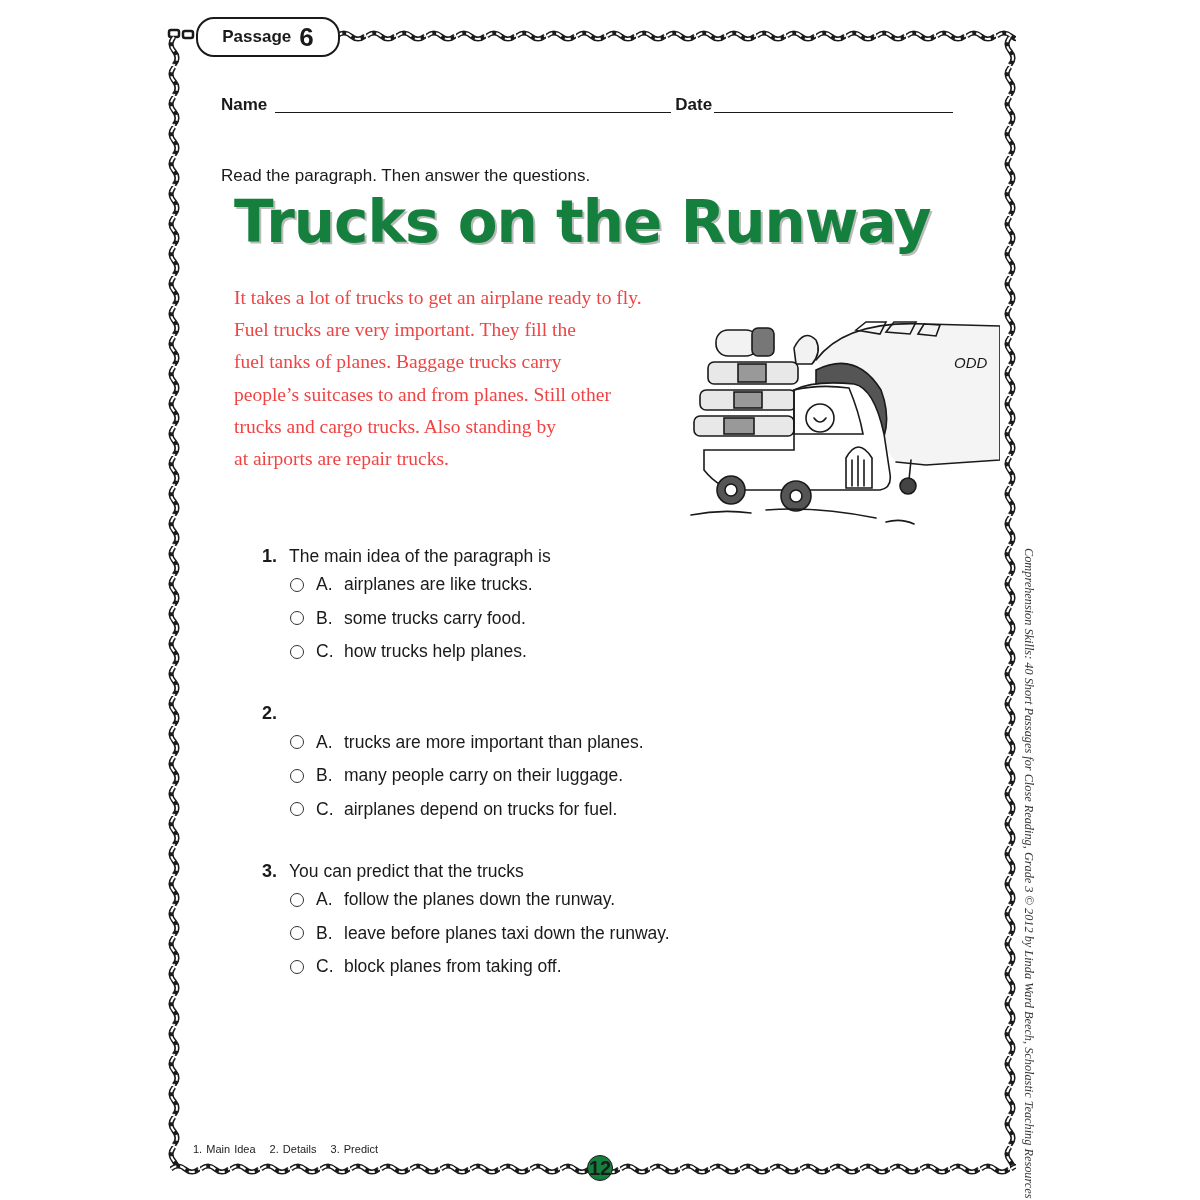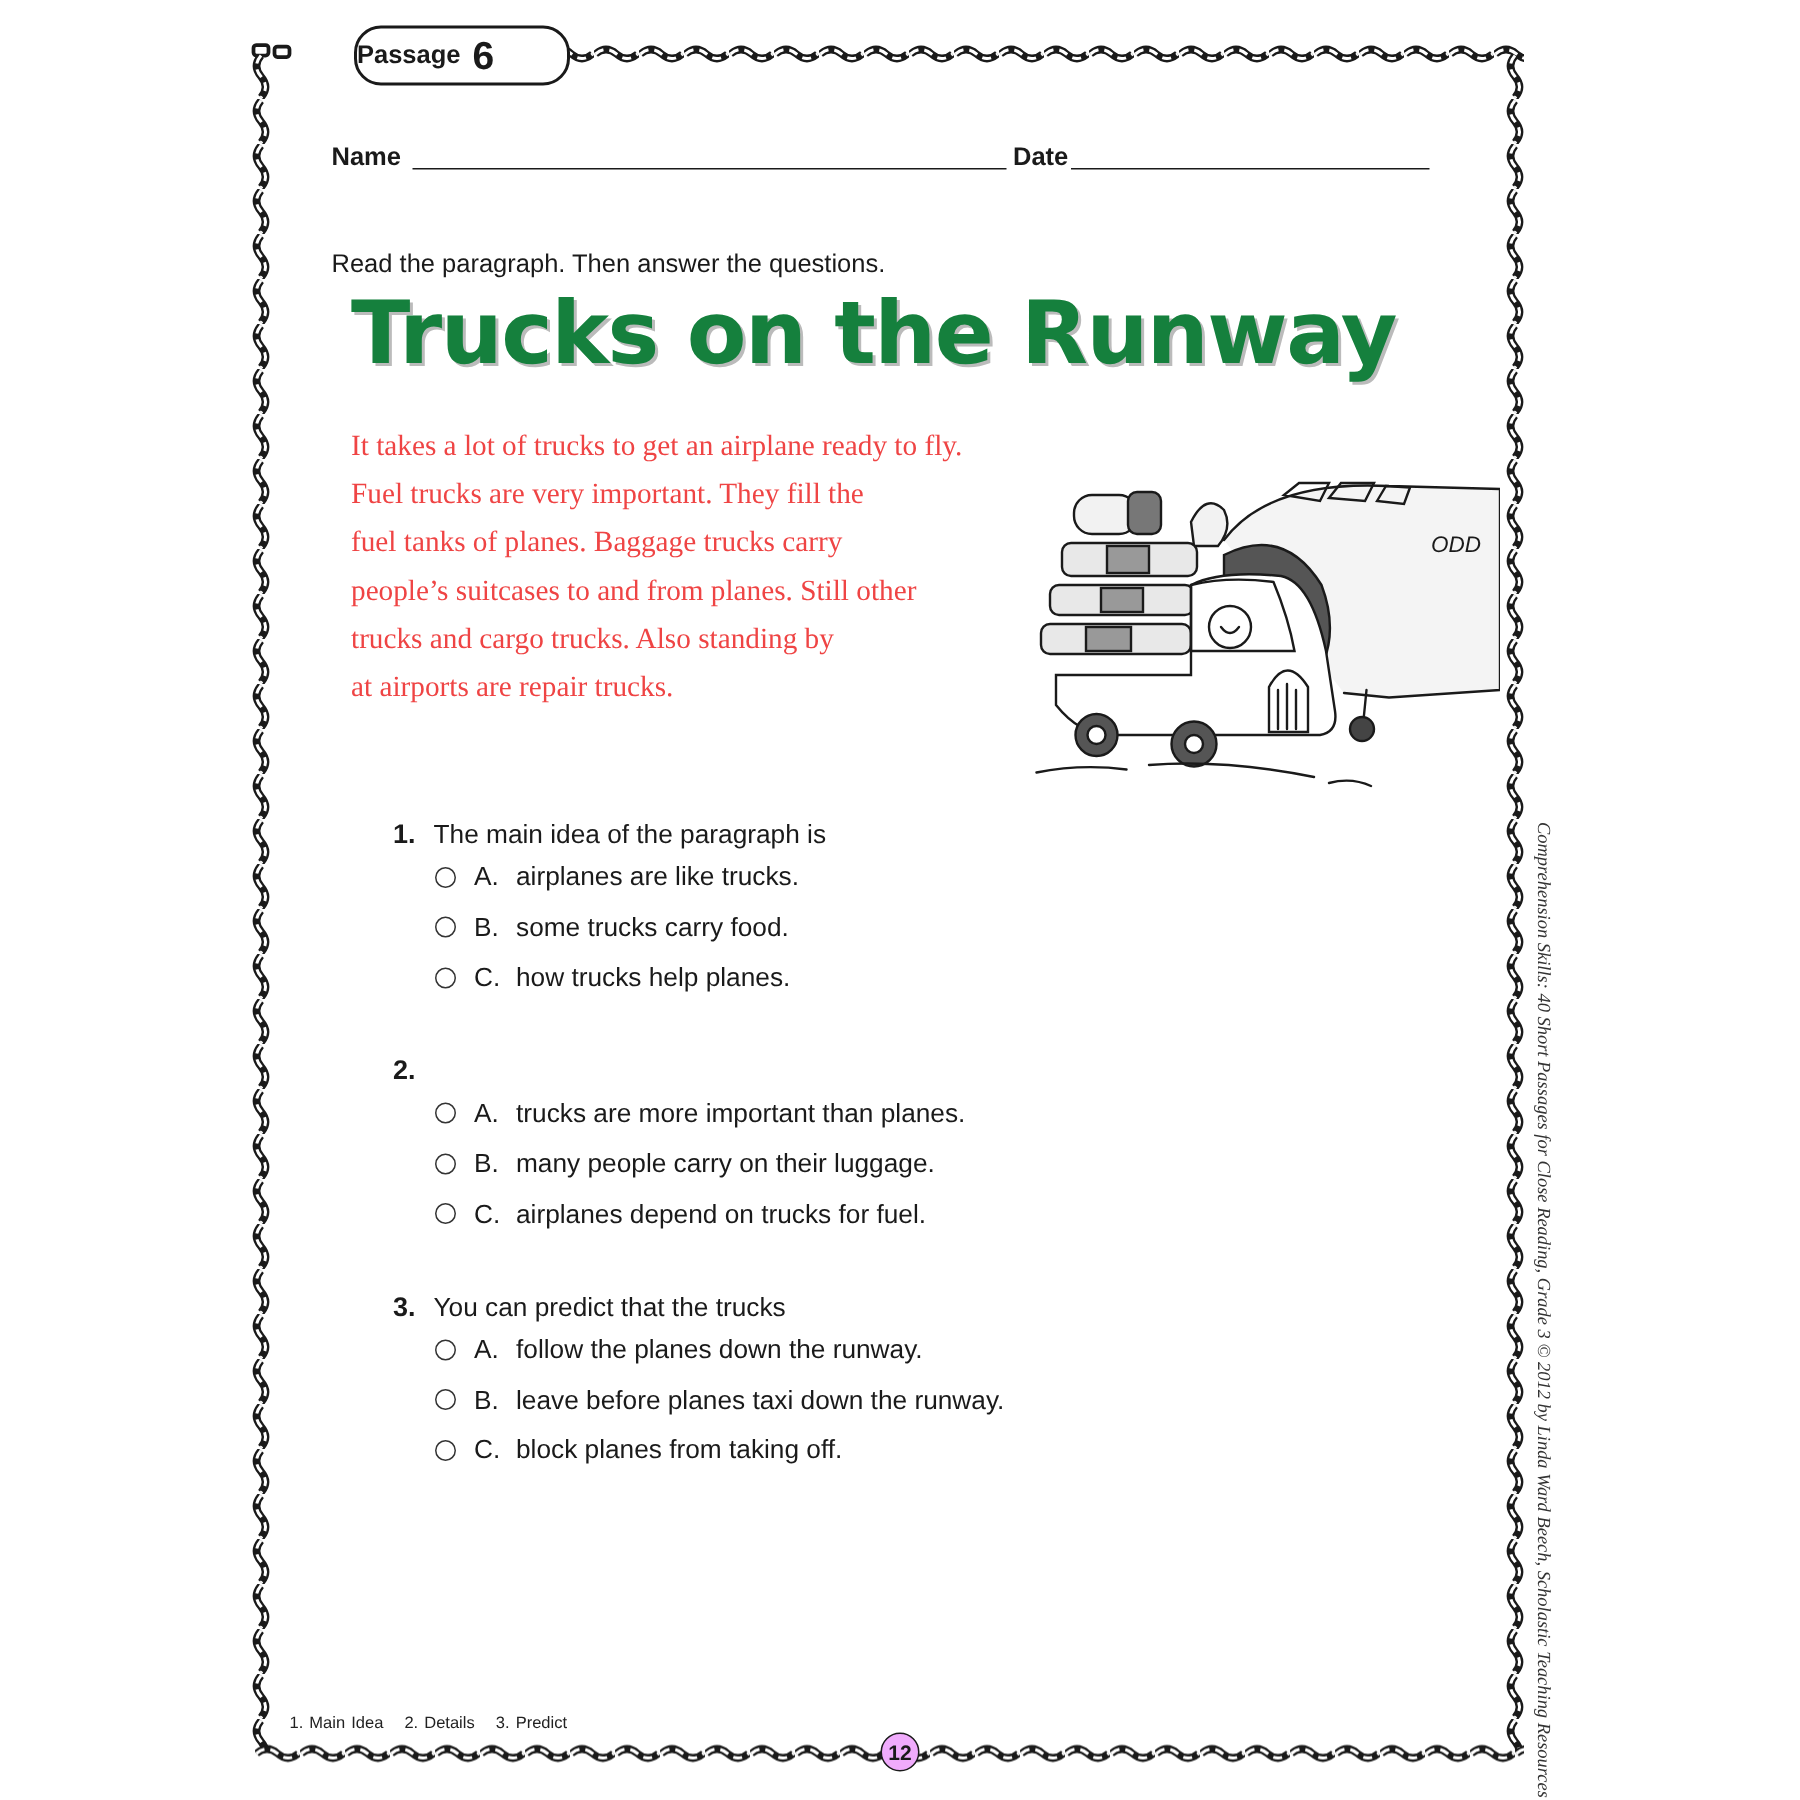--- a/index.html
+++ b/index.html
@@ -5,21 +5,21 @@
   html, body { margin: 0; padding: 0; }
   body {
     width: 1200px; height: 1200px; background: #ffffff; position: relative; overflow: hidden;
     font-family: "Liberation Sans", sans-serif; color: #1a1a1a;
   }
   .chain { position: absolute; }
   .chain svg { display: block; }
   .passage-tab {
     position: absolute; left: 196px; top: 17px; width: 140px; height: 36px;
     border: 2px solid #1a1a1a; border-radius: 18px; background: #fff;
-    display: flex; align-items: center; gap: 8px; margin-left: 40px;
+    display: flex; align-items: center; justify-content: center; gap: 8px;
   }
   .passage-label { font-size: 17px; font-weight: bold; }
   .passage-num { font-size: 26px; font-weight: bold; line-height: 1; }
   .name-row { position: absolute; left: 221px; top: 94px; width: 732px; display: flex; align-items: flex-end; font-size: 17px; font-weight: bold; font-family: "Liberation Sans Narrow", "Liberation Sans", sans-serif; }
   .name-line { border-bottom: 1px solid #1a1a1a; height: 18px; margin: 0 4px 2px 8px; width: 396px; }
   .date-line { border-bottom: 1px solid #1a1a1a; height: 18px; margin: 0 0 2px 2px; flex: 1; }
   .instructions { position: absolute; left: 221px; top: 142px; font-size: 17px; margin-top: 24px; }
   .title {
     position: absolute; left: 234px; top: 188px; font-size: 58px; font-weight: bold;
     font-family: "DejaVu Sans", sans-serif; letter-spacing: -1px; color: #15803d;
@@ -42,22 +42,22 @@
     position: absolute; left: 1022px; top: 548px; width: 20px; height: 640px;
   }
   .side-credit span {
     position: absolute; left: 0; top: 0; transform-origin: 0 0; transform: translate(14px, 0) rotate(90deg);
     white-space: nowrap; font-family: "Liberation Serif", serif; font-style: italic; font-size: 12.3px; color: #333;
   }
   .skills-footer { position: absolute; left: 193px; top: 1143px; font-size: 11px; color: #222; word-spacing: 1px; }
   .skills-footer span { margin-right: 10px; }
   .page-num {
     position: absolute; left: 587px; top: 1155px; width: 26px; height: 26px; border: 1.5px solid #1a1a1a;
-    border-radius: 50%; background: #f0abfc; display: flex; align-items: center; justify-content: center;
-    font-size: 14px; font-weight: bold; box-sizing: border-box;
+    border-radius: 50%; background: #15803d; display: flex; align-items: center; justify-content: center;
+    font-size: 20px; font-weight: bold; box-sizing: border-box;
   }
 </style>
 </head>
 <body>
 
 <div class="chain" style="left:165px; top:26px;">
   <svg width="36" height="16" viewBox="0 0 36 16">
     <g fill="none" stroke="#1a1a1a" stroke-width="2.5">
       <rect x="4" y="4" width="10" height="7" rx="2"></rect>
         <rect x="18" y="5" width="10" height="7" rx="2"></rect>

